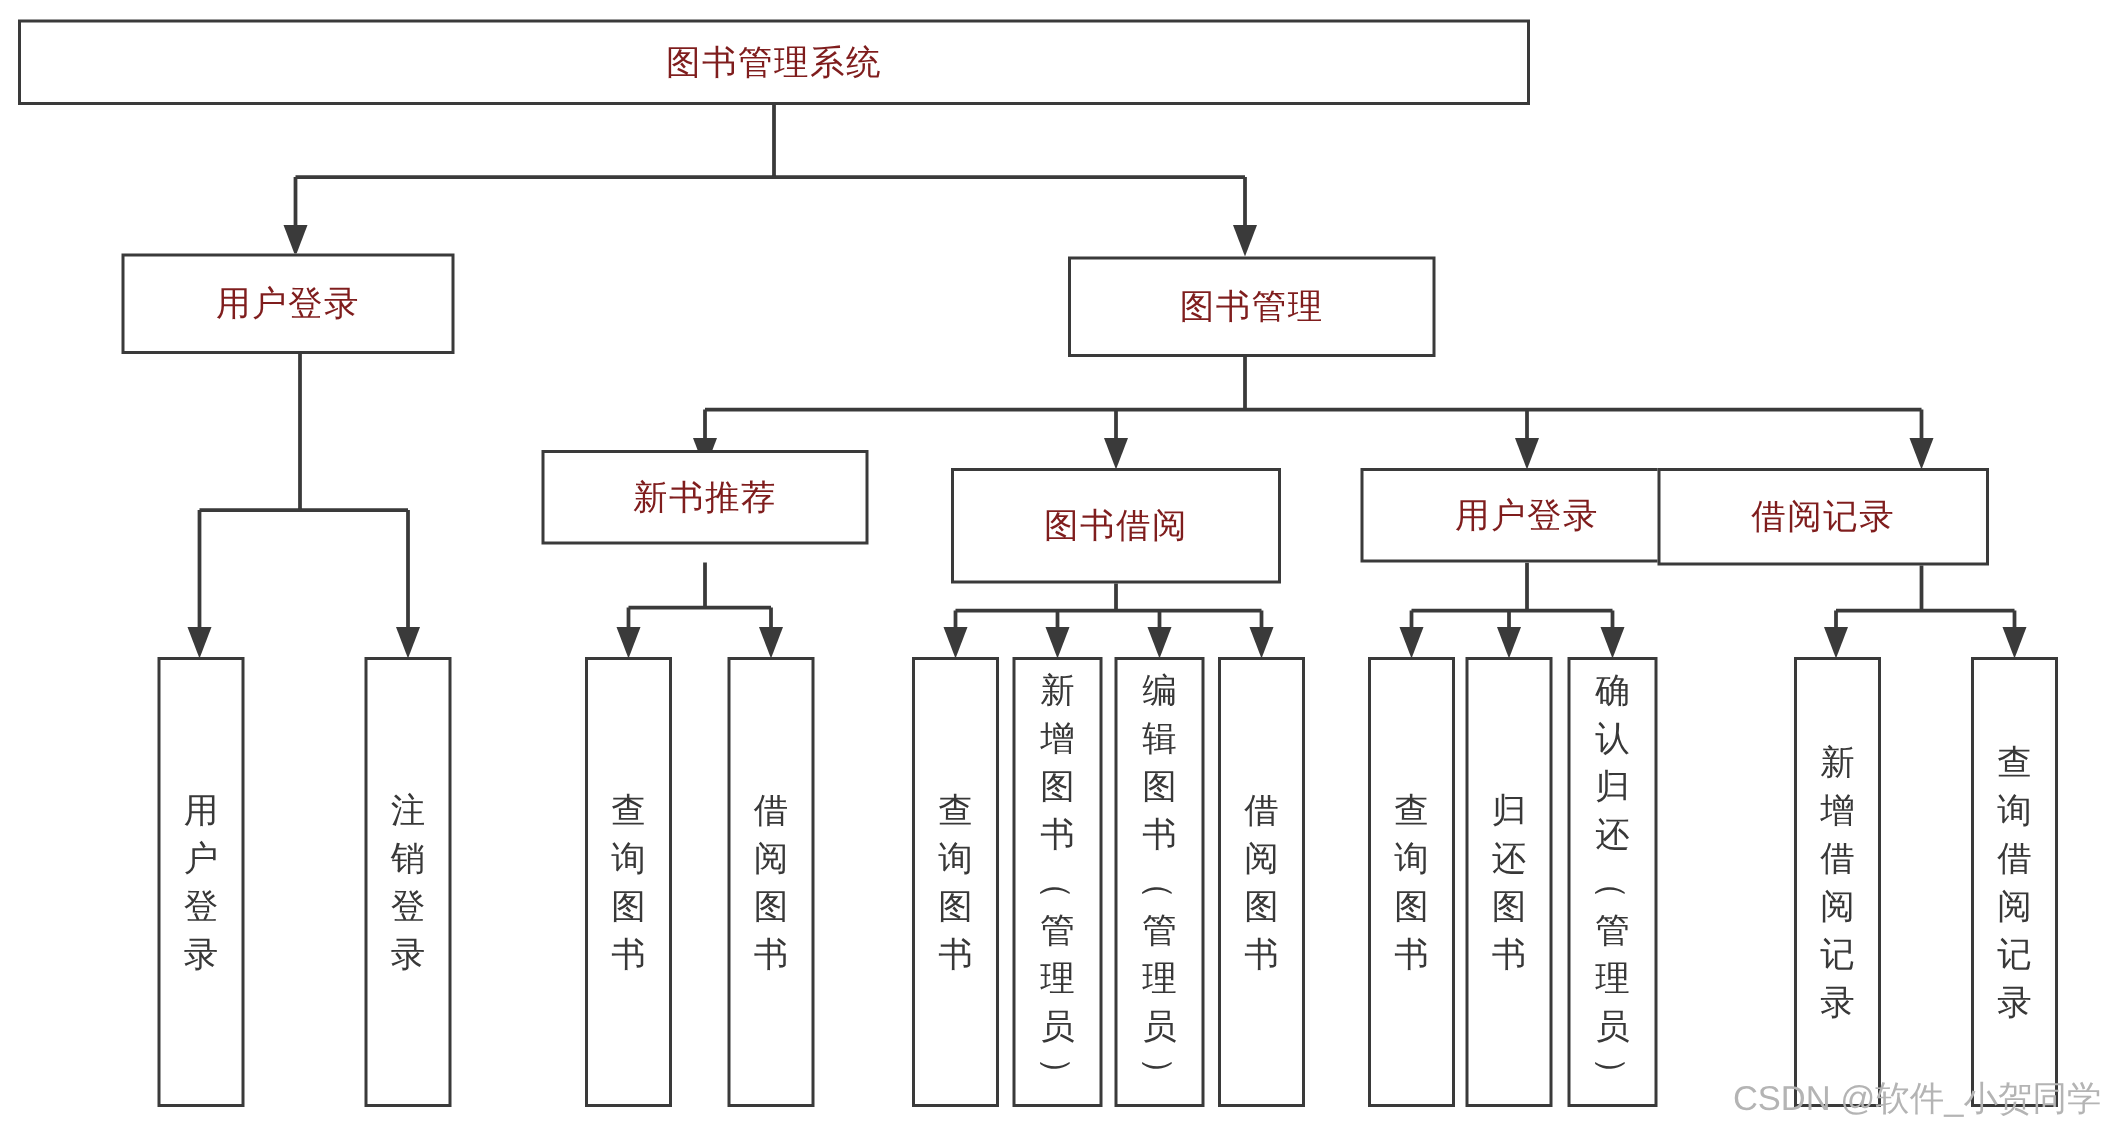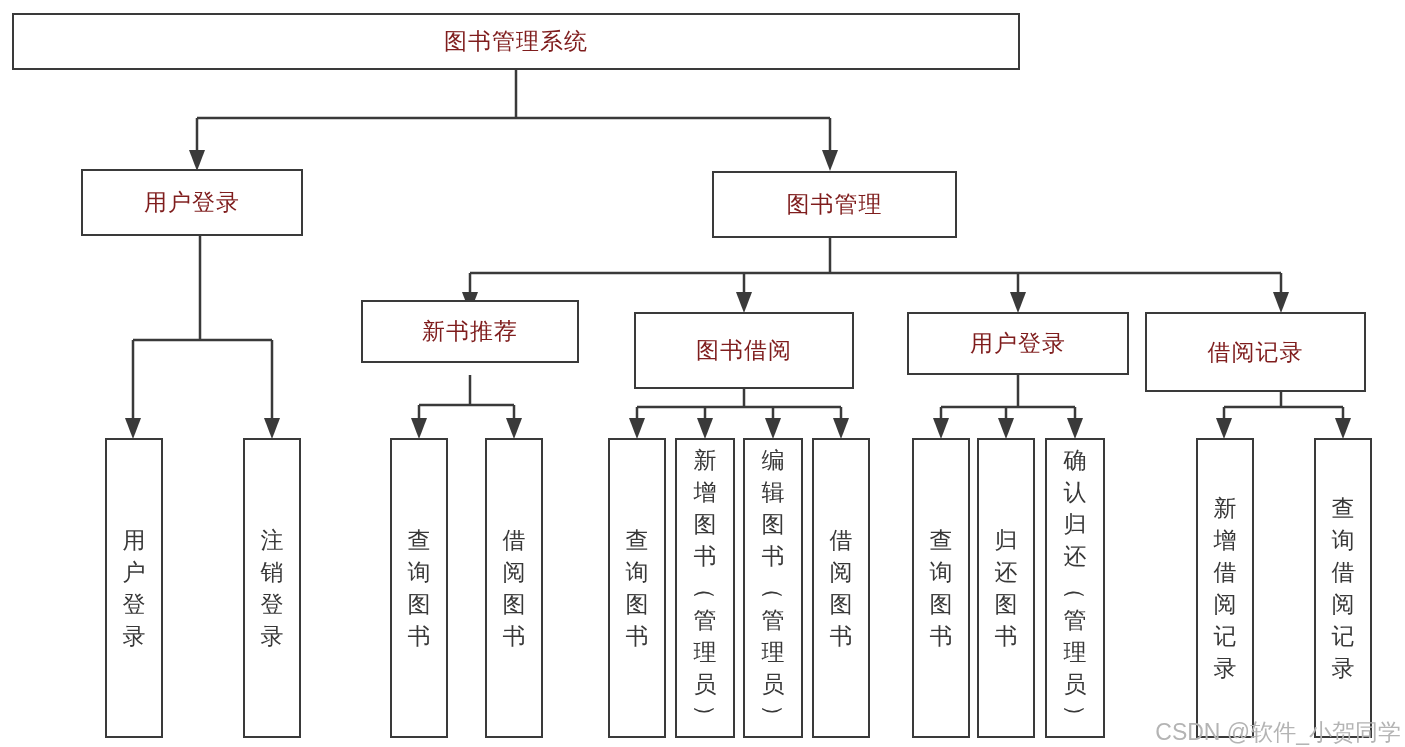--- a/index.html
+++ b/index.html
@@ -128,21 +128,21 @@
 
   <div class="hbox" style="left:361px; top:300px; width:218px; height:63px">
     <span class="hlabel">新书推荐</span>
   </div>
   <div class="hbox" style="left:634px; top:312px; width:220px; height:77px">
     <span class="hlabel">图书借阅</span>
   </div>
   <div class="hbox" style="left:907px; top:312px; width:222px; height:63px">
     <span class="hlabel">用户登录</span>
   </div>
-  <div class="hbox" style="left:1145px; top:312px; width:221px; height:80px">
+  <div class="hbox" style="left:1105px; top:312px; width:221px; height:65px">
     <span class="hlabel">借阅记录</span>
   </div>
 
   <div class="vbox" style="left:105px">
     <div class="vlabel">
         <span class="vchar">用</span>
         <span class="vchar">户</span>
         <span class="vchar">登</span>
         <span class="vchar">录</span>
       </div>

